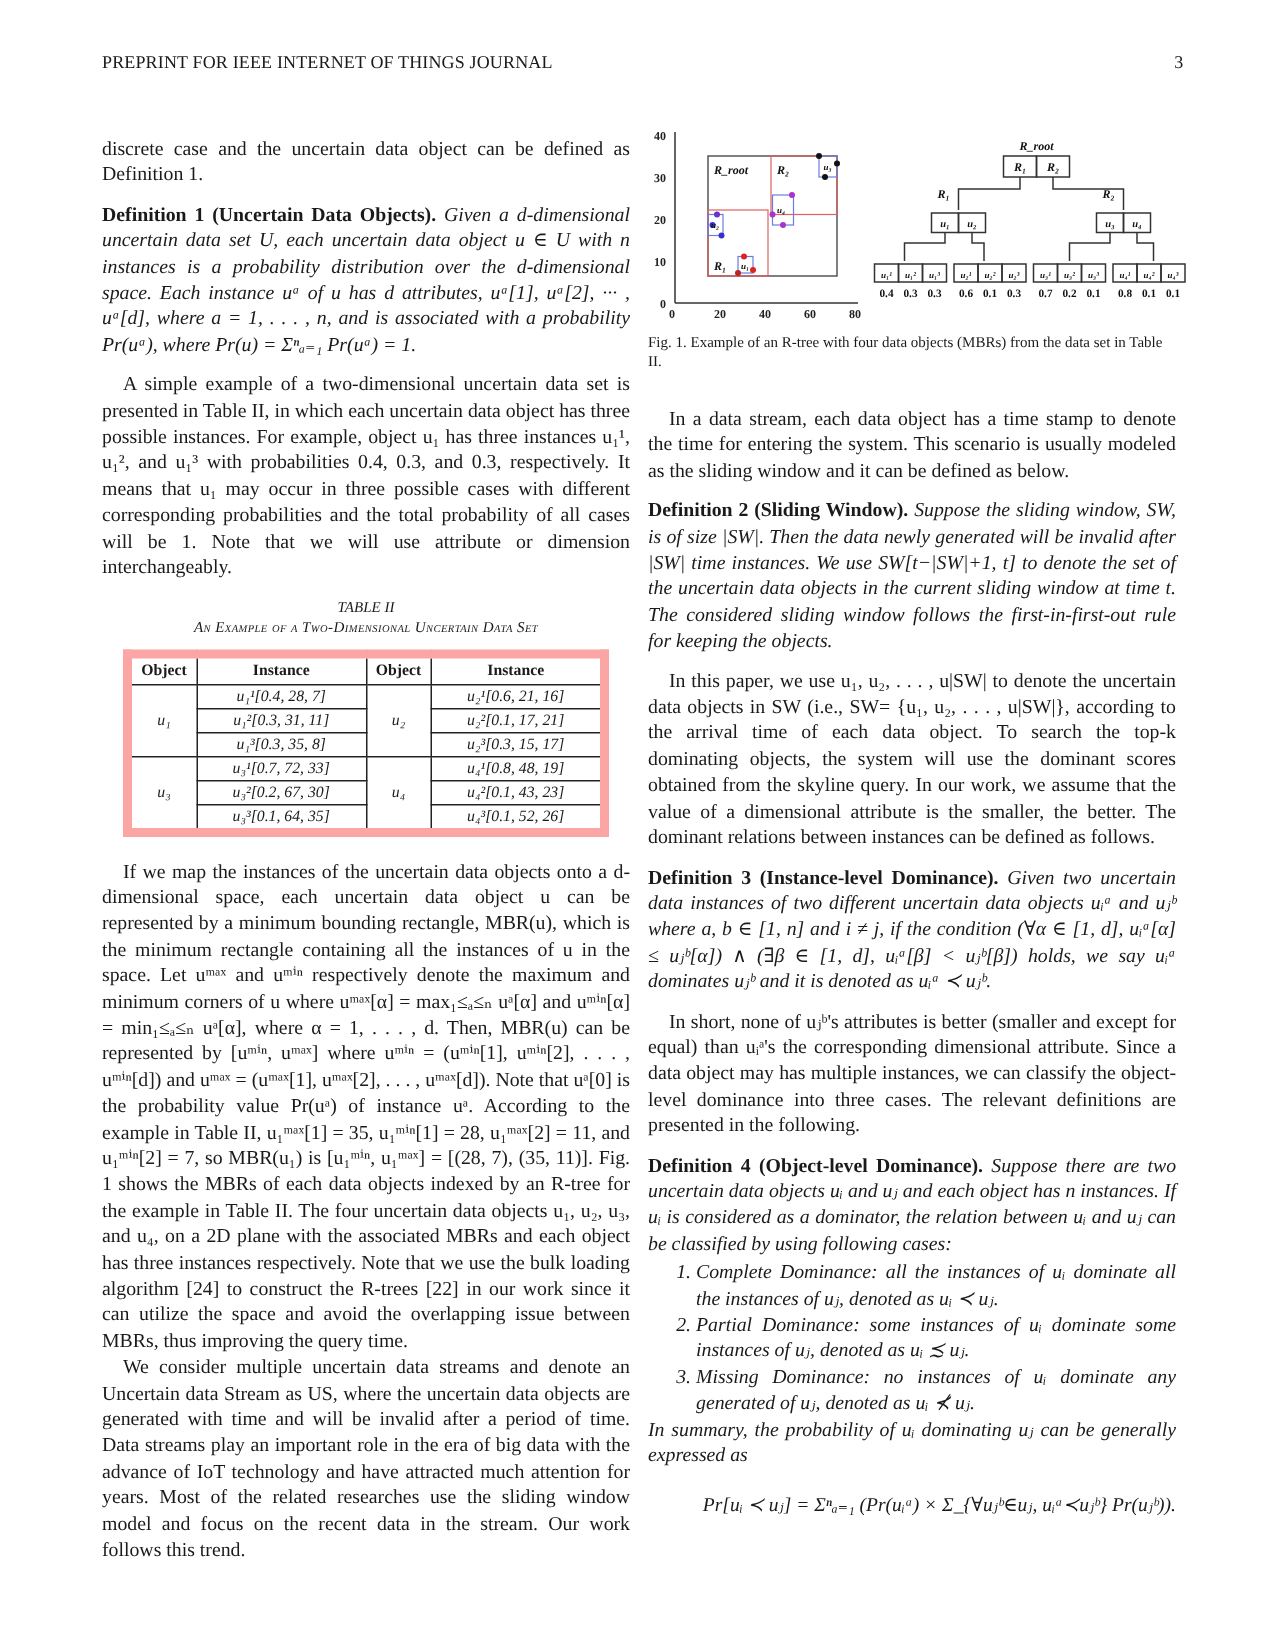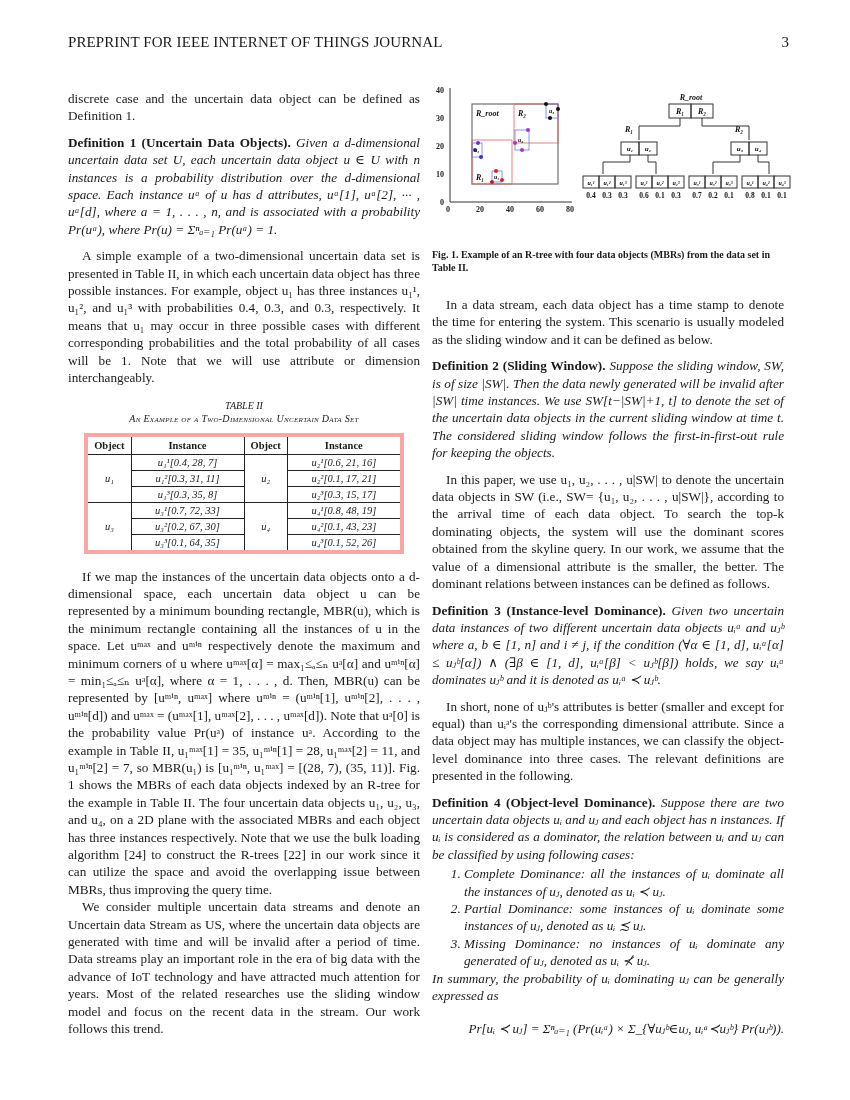--- a/index.html
+++ b/index.html
@@ -1,36 +1,36 @@
 <!DOCTYPE html>
 <html><head>
 <meta charset="utf-8">
 <style>
   html, body { margin:0; padding:0; background:#fff; }
   body { width:850px; height:1100px; position:relative; overflow:hidden;
          font-family:"Liberation Serif", "DejaVu Serif", serif; color:#1a1a1a; }
-  .hdr { position:absolute; top:34px; left:68px; right:61px; font-size:15px; letter-spacing:0.1px; }
+  .hdr { position:absolute; top:34px; left:68px; right:61px; font-size:12px; letter-spacing:0.1px; }
   .hdr .pn { position:absolute; right:0; top:0; }
   .col { position:absolute; top:90px; width:352px; font-size:13.2px; line-height:17.4px; text-align:justify; }
   .col.left { left:68px; }
   .col.right { left:432px; }
   p { margin:0; }
   .indent { text-indent:14px; }
   .gap { margin-top:9px; }
   .def b { font-weight:bold; }
   .def i, .it { font-style:italic; }
   .m { font-style:italic; }
   .tbl-cap { text-align:center; font-size:10px; margin-top:12px; line-height:13px;font-style:italic; }
   .tbl-cap .sc { font-variant:small-caps; letter-spacing:0.3px; }
   table.t2 { border-collapse:collapse; margin:8px auto 0 auto; font-size:10.5px; line-height:13px; }
   table.t2 td, table.t2 th { border:1px solid #222; padding:1px 4px; text-align:center; }
   table.t2 th { font-weight:bold; padding:2px 6px; }
-  table.t2 { border:4px solid #fca5a5; }
+  table.t2 { border:6px solid #fca5a5; }
   .fig { position:relative; height:130px; }
-  .figcap { font-size:10px; line-height:13px; margin-top:28px; text-align:left;font-weight:bold; }
+  .figcap { font-size:10px; line-height:13px; margin-top:2px; text-align:left; }
   ol { margin:2px 0 0 0; padding-left:32px; }
   ol li { font-style:italic; margin:0; }
   .eq { text-align:right; margin-top:16px; font-style:italic; font-size:13px; }
   svg text { font-family:"Liberation Serif", serif; }
 </style>
 </head>
 <body>
 
 <div class="hdr">
   <span>PREPRINT FOR IEEE INTERNET OF THINGS JOURNAL</span>

